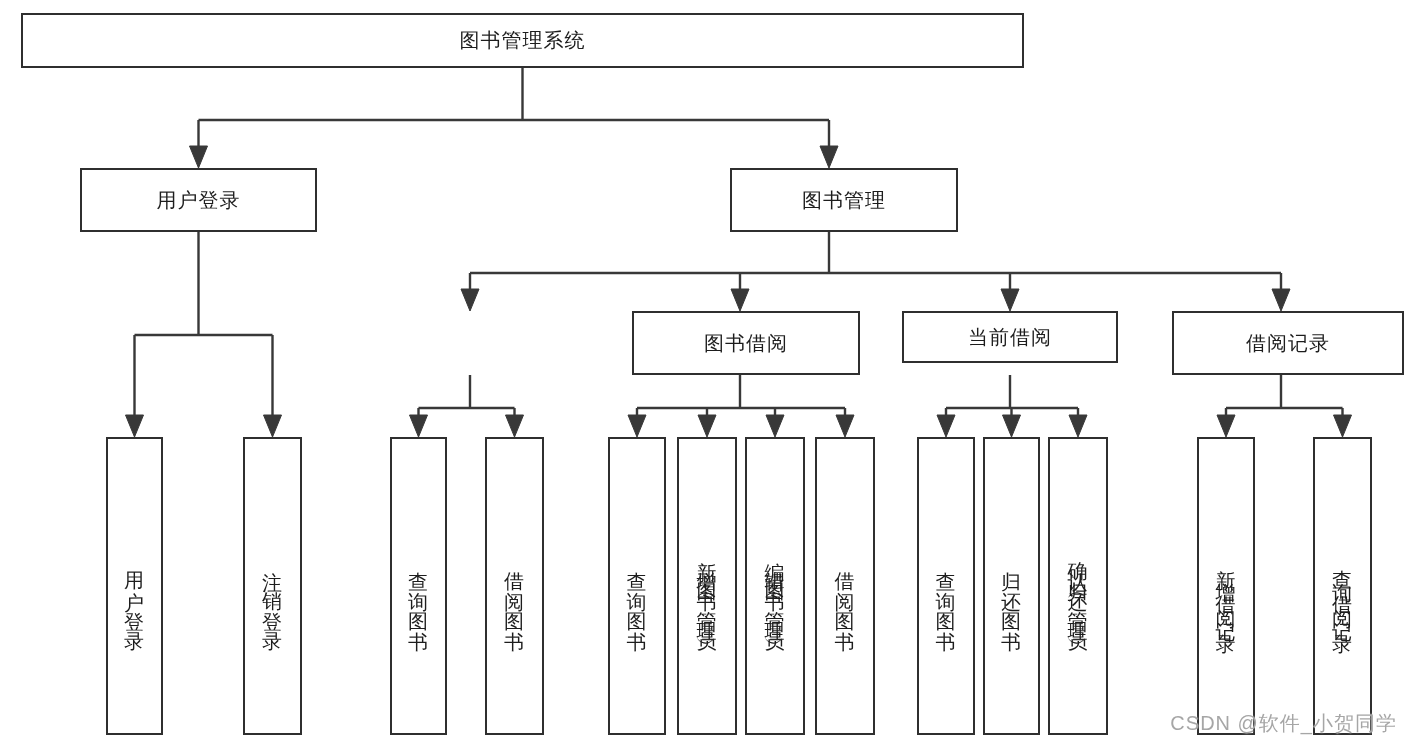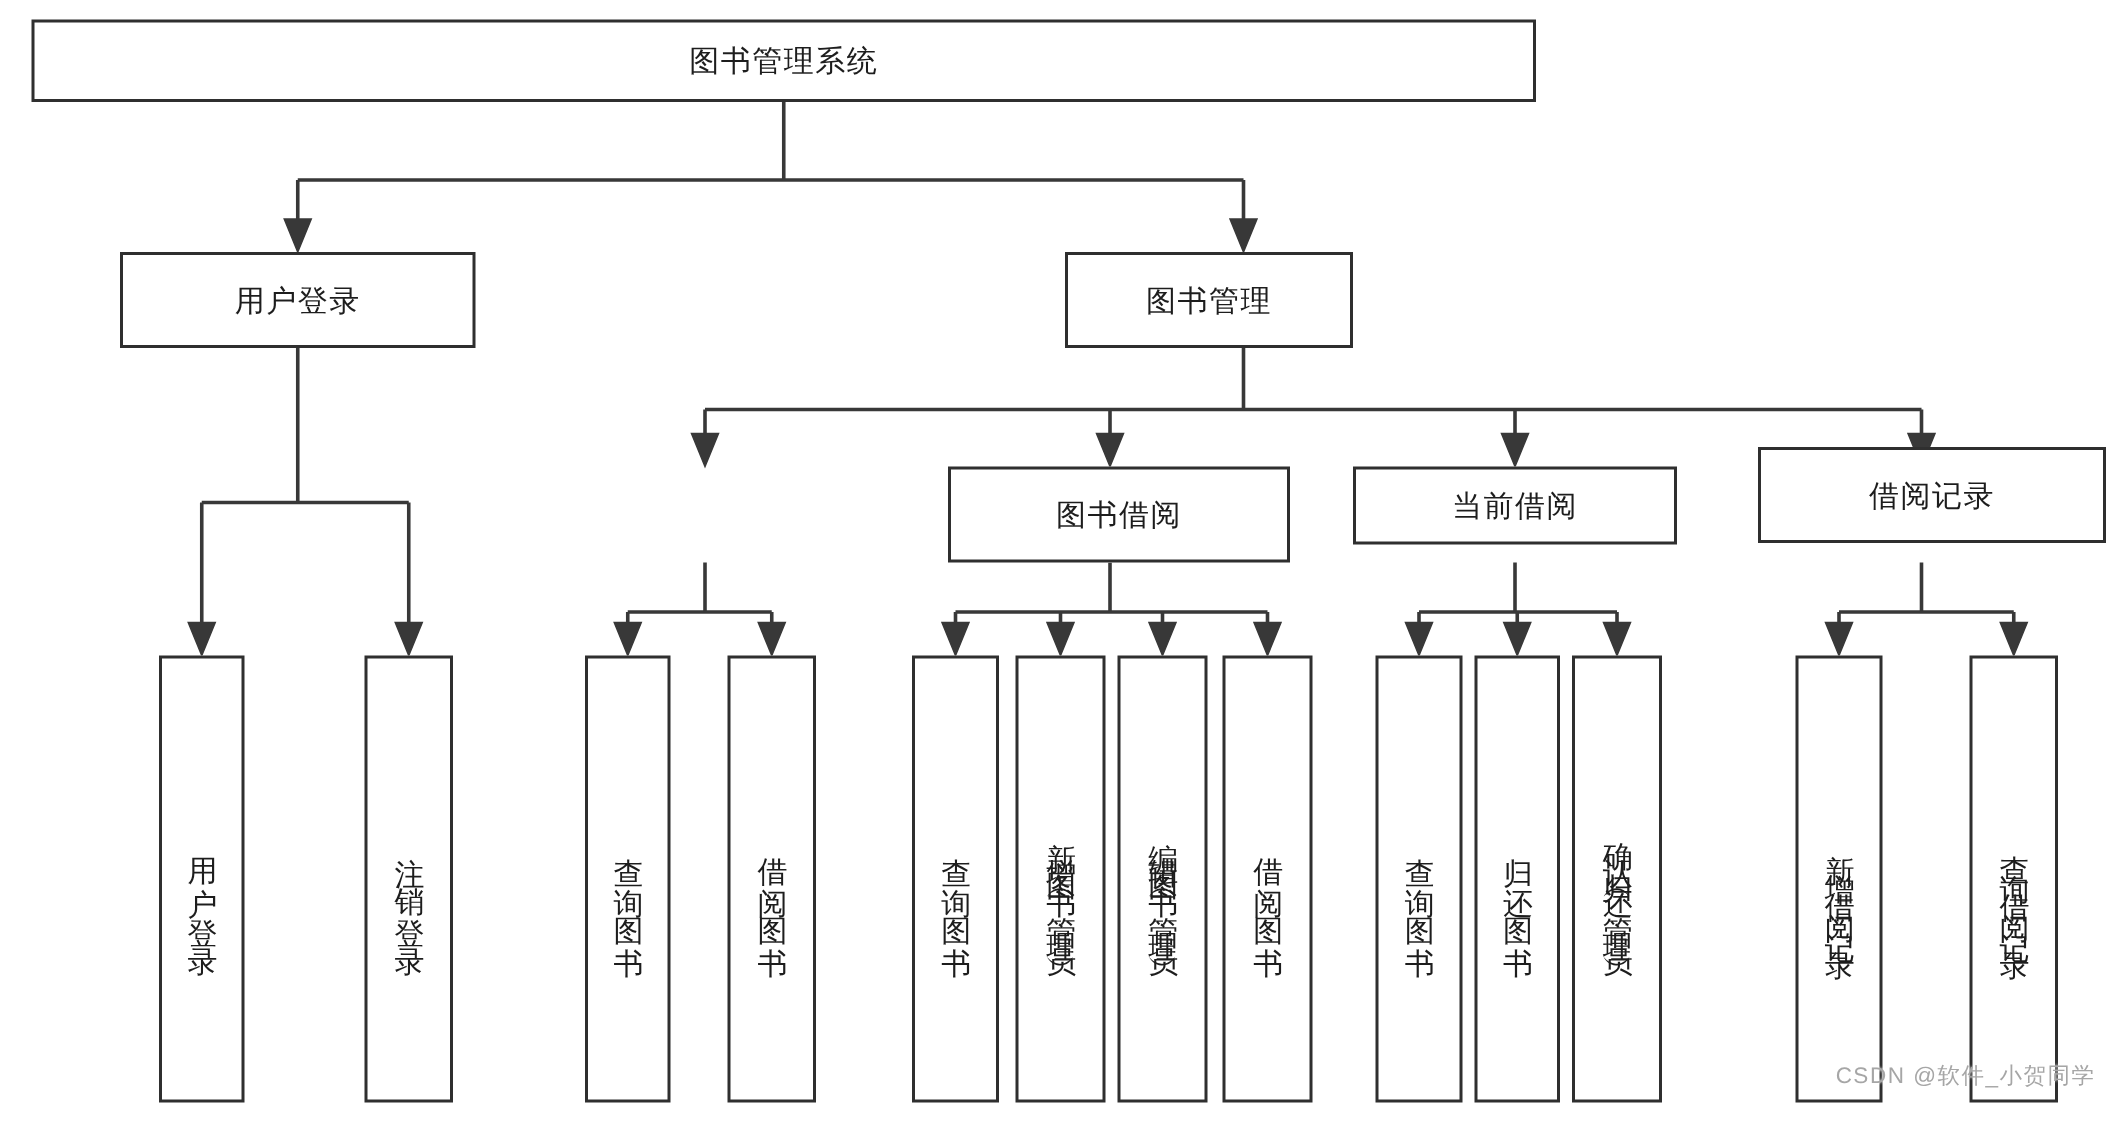--- a/index.html
+++ b/index.html
@@ -22,22 +22,22 @@
     box-sizing:border-box;display:flex;align-items:center;justify-content:center;text-align:right;
   }
   .hlabel{
     font-size:20px;color:var(--text);letter-spacing:1px;white-space:nowrap;
   }
   .vlabel{
     writing-mode:vertical-rl;text-orientation:mixed;
     font-size:20px;color:var(--text);line-height:1;white-space:nowrap;
   }
   .watermark{
-    position:absolute;right:8px;bottom:20px;z-index:5;
-    font-size:15px;color:var(--watermark);letter-spacing:1px;
+    position:absolute;right:8px;bottom:10px;z-index:5;
+    font-size:20px;color:var(--watermark);letter-spacing:1px;
     text-shadow:0 0 2px #ffffff;
   }
 </style>
 </head>
 <body>
 
 <div class="canvas">
 
   <svg class="wires" viewBox="0 0 1405 747" aria-hidden="true">
 
@@ -80,31 +80,31 @@
     </g>
   </svg>
 
   <div class="hbox" style="left:21px;top:13px;width:1003px;height:55px">
     <span class="hlabel">图书管理系统</span>
   </div>
 
   <div class="hbox" style="left:80px;top:168px;width:237px;height:64px">
     <span class="hlabel">用户登录</span>
   </div>
-  <div class="hbox" style="left:710px;top:168px;width:192px;height:64px">
+  <div class="hbox" style="left:730px;top:168px;width:228px;height:64px">
     <span class="hlabel">图书管理</span>
   </div>
 
   <div class="hbox" style="left:632px;top:311px;width:228px;height:64px">
     <span class="hlabel">图书借阅</span>
   </div>
   <div class="hbox" style="left:902px;top:311px;width:216px;height:52px">
     <span class="hlabel">当前借阅</span>
   </div>
-  <div class="hbox" style="left:1172px;top:298px;width:232px;height:64px">
+  <div class="hbox" style="left:1172px;top:311px;width:232px;height:64px">
     <span class="hlabel">借阅记录</span>
   </div>
 
   <div class="vbox" style="left:106px;top:437px;width:57px;height:298px">
     <span class="vlabel" style="letter-spacing: 20px; margin-bottom: -20px;">用户登录</span>
   </div>
   <div class="vbox" style="left:243px;top:437px;width:59px;height:298px">
     <span class="vlabel" style="letter-spacing: 20px; margin-bottom: -20px;">注销登录</span>
   </div>
 

